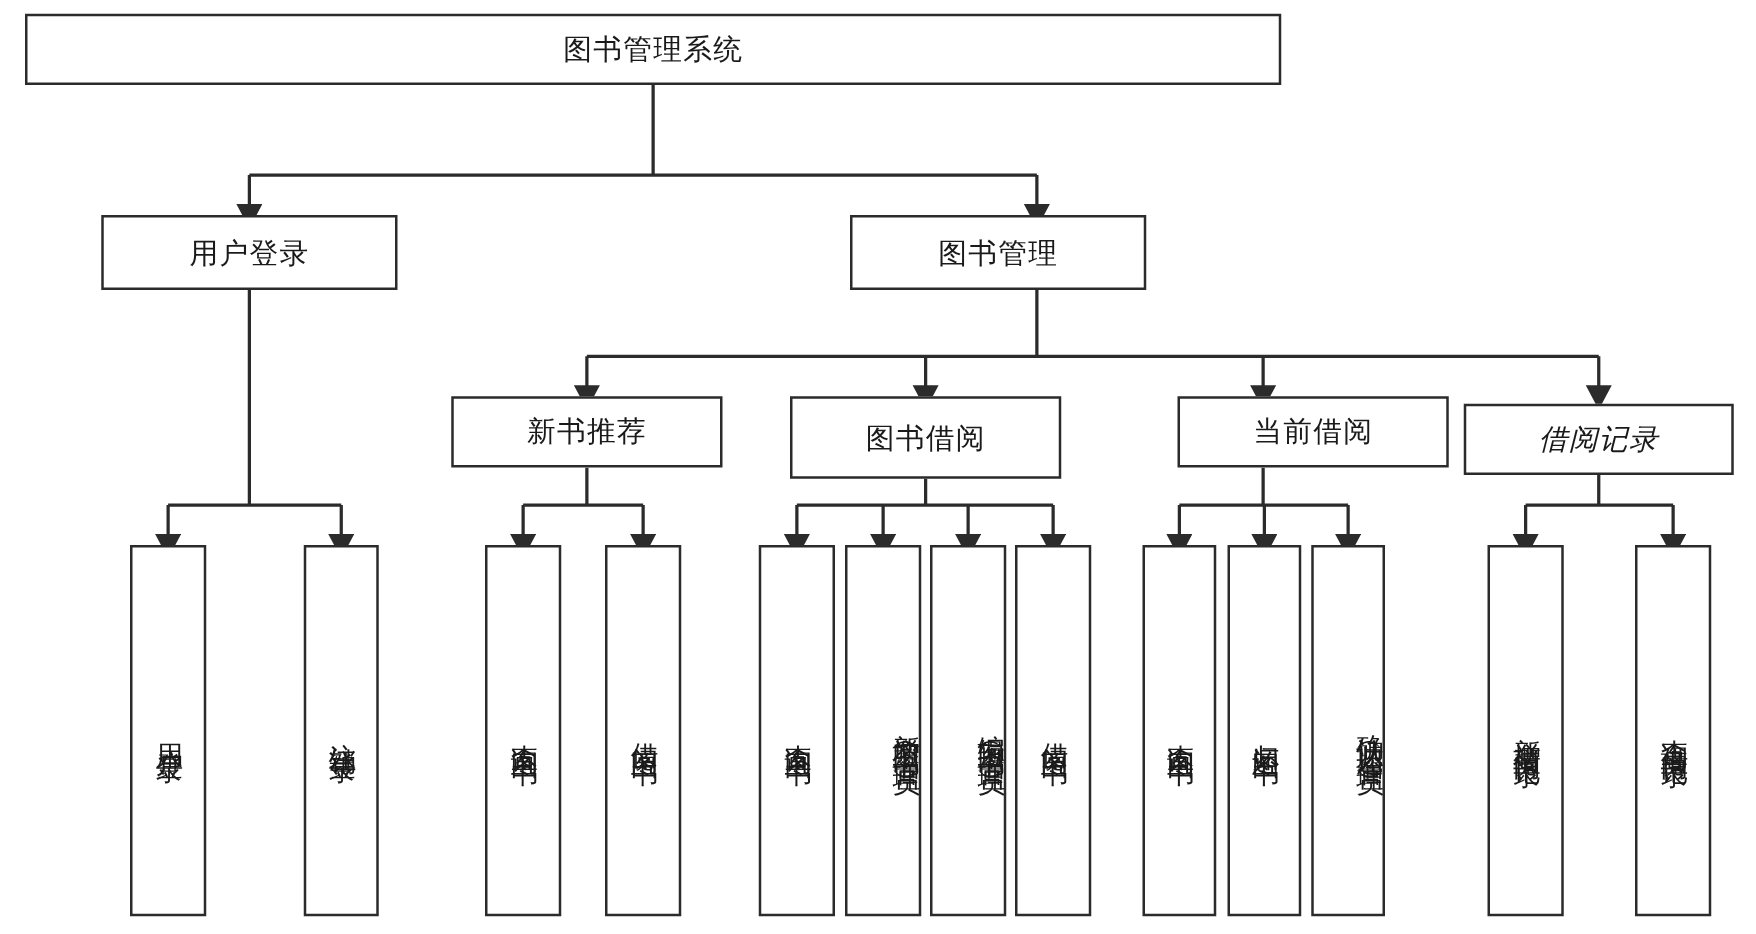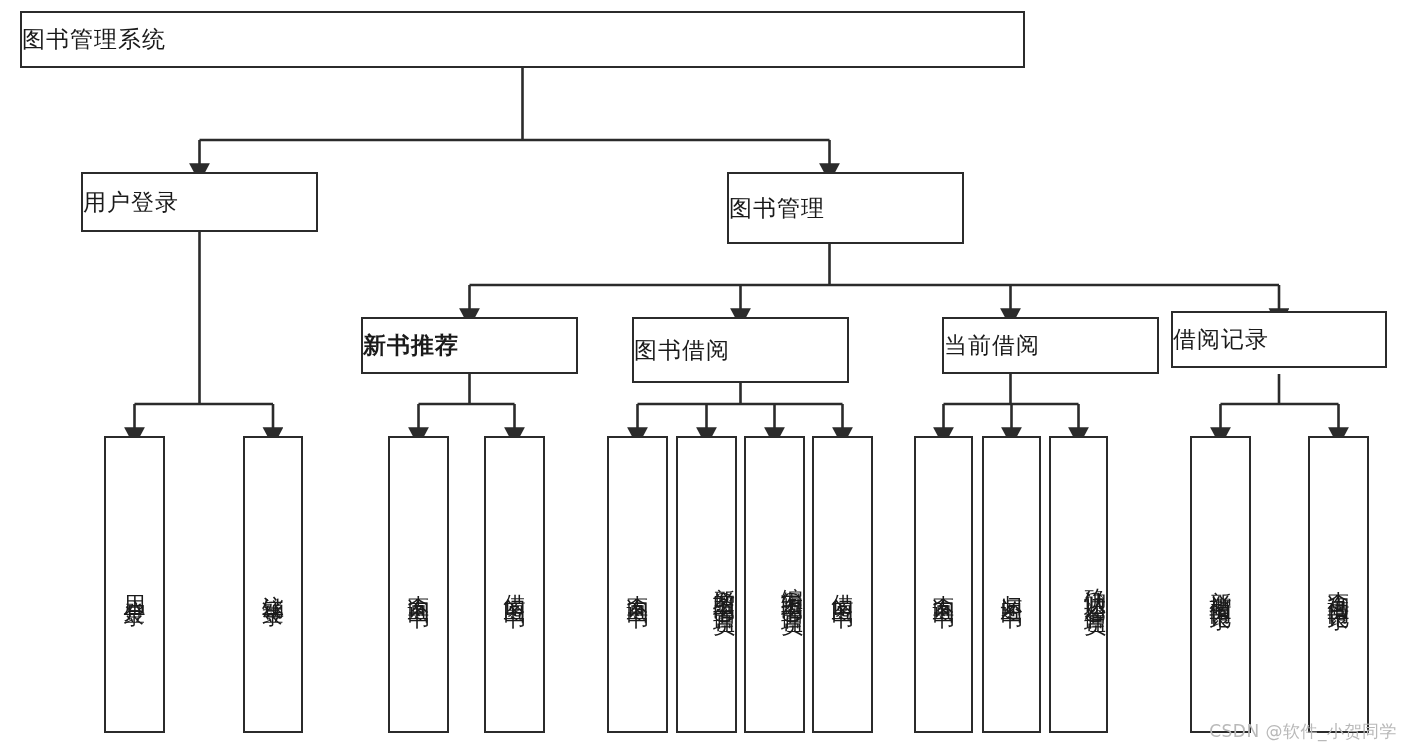--- a/index.html
+++ b/index.html
@@ -2,21 +2,21 @@
 <html><head>
 <meta charset="utf-8">
 <style>
   html,body{margin:0;padding:0;background:#ffffff;}
   body{width:1405px;height:747px;overflow:hidden;
        font-family:"DejaVu Sans","Liberation Sans",sans-serif;}
   #diagram-root{position:relative;width:1405px;height:747px;background:#fff;}
   svg.lines{position:absolute;left:0;top:0;width:1405px;height:747px;}
   .node{position:absolute;box-sizing:border-box;background:#ffffff;
         border:2px solid #2b2b2b;display:flex;align-items:center;
-        color:#1a1a1a;}
+        justify-content:center;color:#1a1a1a;}
   .node.h{font-size:23px;letter-spacing:1px;}
   .node.v{writing-mode:vertical-rl;text-orientation:upright;
           font-size:22px;letter-spacing:4px;align-items:flex-start;
           justify-content:center;padding-top:6px;line-height:1;}
   .node.v.mid{align-items:center;padding-top:0;}
   .node.v span{white-space:nowrap;}
   .watermark{position:absolute;right:8px;bottom:4px;font-size:17px;
              color:#b9b9b9;white-space:nowrap;letter-spacing:0.5px;}
 </style>
 </head>
@@ -59,33 +59,33 @@
       </g>
   </svg>
 
   <div id="node-layer">
       <div class="node h" style="left: 20px; top: 11px; width: 1005px; height: 57px;">
         <span>图书管理系统</span>
       </div>
       <div class="node h" style="left: 81px; top: 172px; width: 237px; height: 60px;">
         <span>用户登录</span>
       </div>
-      <div class="node h" style="left: 727px; top: 172px; width: 237px; height: 72px;">
+      <div class="node h" style="left: 680px; top: 172px; width: 237px; height: 60px;">
         <span>图书管理</span>
       </div>
-      <div class="node h" style="left: 361px; top: 317px; width: 217px; height: 57px; font-weight: bold;">
+      <div class="node h" style="left: 361px; top: 317px; width: 217px; height: 57px;">
         <span>新书推荐</span>
       </div>
       <div class="node h" style="left: 632px; top: 317px; width: 217px; height: 66px;">
         <span>图书借阅</span>
       </div>
       <div class="node h" style="left: 902px; top: 317px; width: 217px; height: 57px; margin-left: 40px;">
         <span>当前借阅</span>
       </div>
-      <div class="node h" style="left: 1171px; top: 311px; width: 216px; height: 57px;">
+      <div class="node h" style="left: 1171px; top: 323px; width: 216px; height: 57px; font-style: italic;">
         <span>借阅记录</span>
       </div>
       <div class="node v mid" style="left: 104px; top: 436px; width: 61px; height: 297px;">
         <span>用户登录</span>
       </div>
       <div class="node v mid" style="left: 243px; top: 436px; width: 60px; height: 297px;">
         <span>注销登录</span>
       </div>
       <div class="node v mid" style="left: 388px; top: 436px; width: 61px; height: 297px;">
         <span>查询图书</span>
@@ -115,14 +115,13 @@
         <span>确认归还（管理员）</span>
       </div>
       <div class="node v mid" style="left: 1190px; top: 436px; width: 61px; height: 297px;">
         <span>新增借阅记录</span>
       </div>
       <div class="node v mid" style="left: 1308px; top: 436px; width: 61px; height: 297px;">
         <span>查询借阅记录</span>
       </div>
     </div>
 
-  <div class="watermark">CSDN @软件_小贺同学</div>
 </div>
 
 </body></html>

